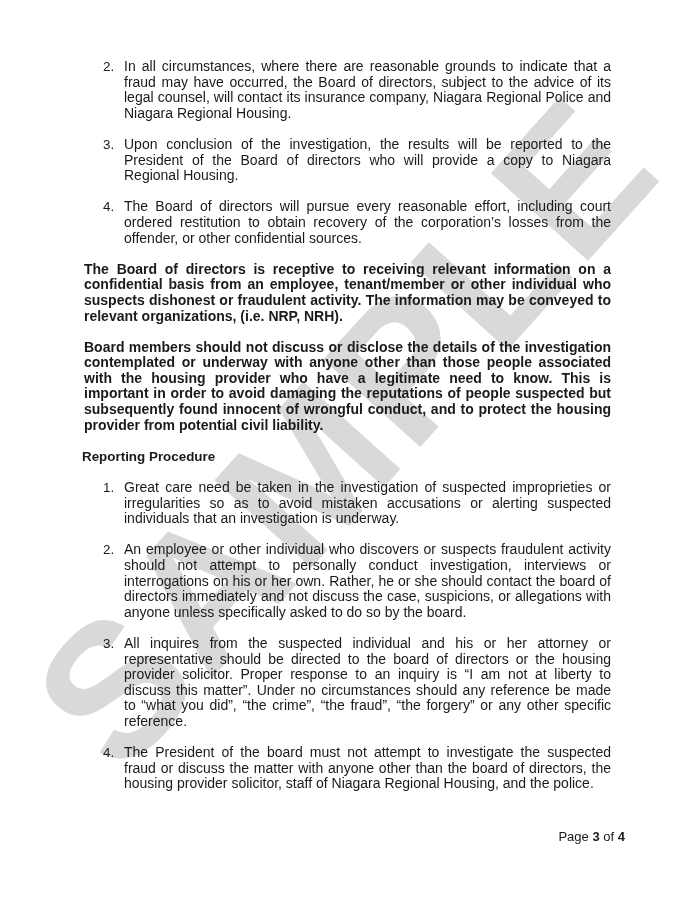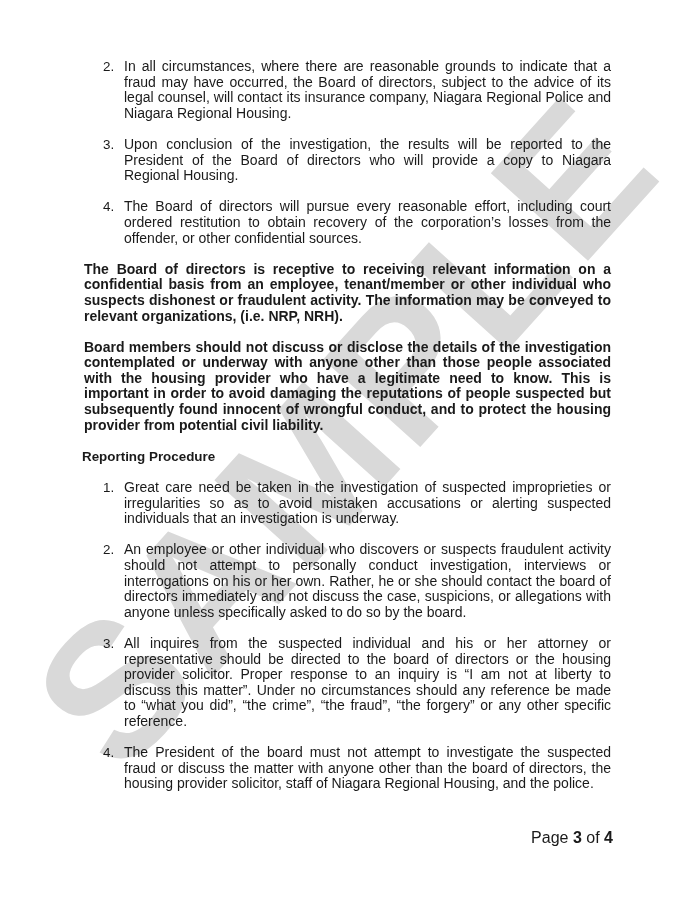--- a/index.html
+++ b/index.html
@@ -15,21 +15,21 @@
     white-space: nowrap; z-index: 0; line-height: 1;
   }
   .page { position: absolute; left: 82px; top: 57px; width: 531px; z-index: 1; }
   .p { font-size: 14px; line-height: 15.6px; text-align: justify; margin: 2px; }
   .list { margin: 0; padding: 0; list-style: none; }
   .li { position: relative; padding-left: 40px; margin-bottom: 15.6px; }
   .li .num { position: absolute; left: 21px; top: 0; font-size: 13.4px; line-height: 15.6px; }
   .heading { font-weight: bold; font-size: 13.4px; line-height: 15.6px; margin: 0 0 15.6px 0; }
   .para { margin-bottom: 15.6px; font-weight: bold; }
   .footer {
-    position: absolute; right: 82px; top: 829px; font-size: 16px; z-index: 1;
+    position: absolute; right: 70px; top: 829px; font-size: 13px; z-index: 1;
   }
   .footer b { font-weight: bold; }
 </style>
 </head>
 <body>
 
 <div class="watermark">SAMPLE</div>
 
 <div class="page">
   <ul class="list">

